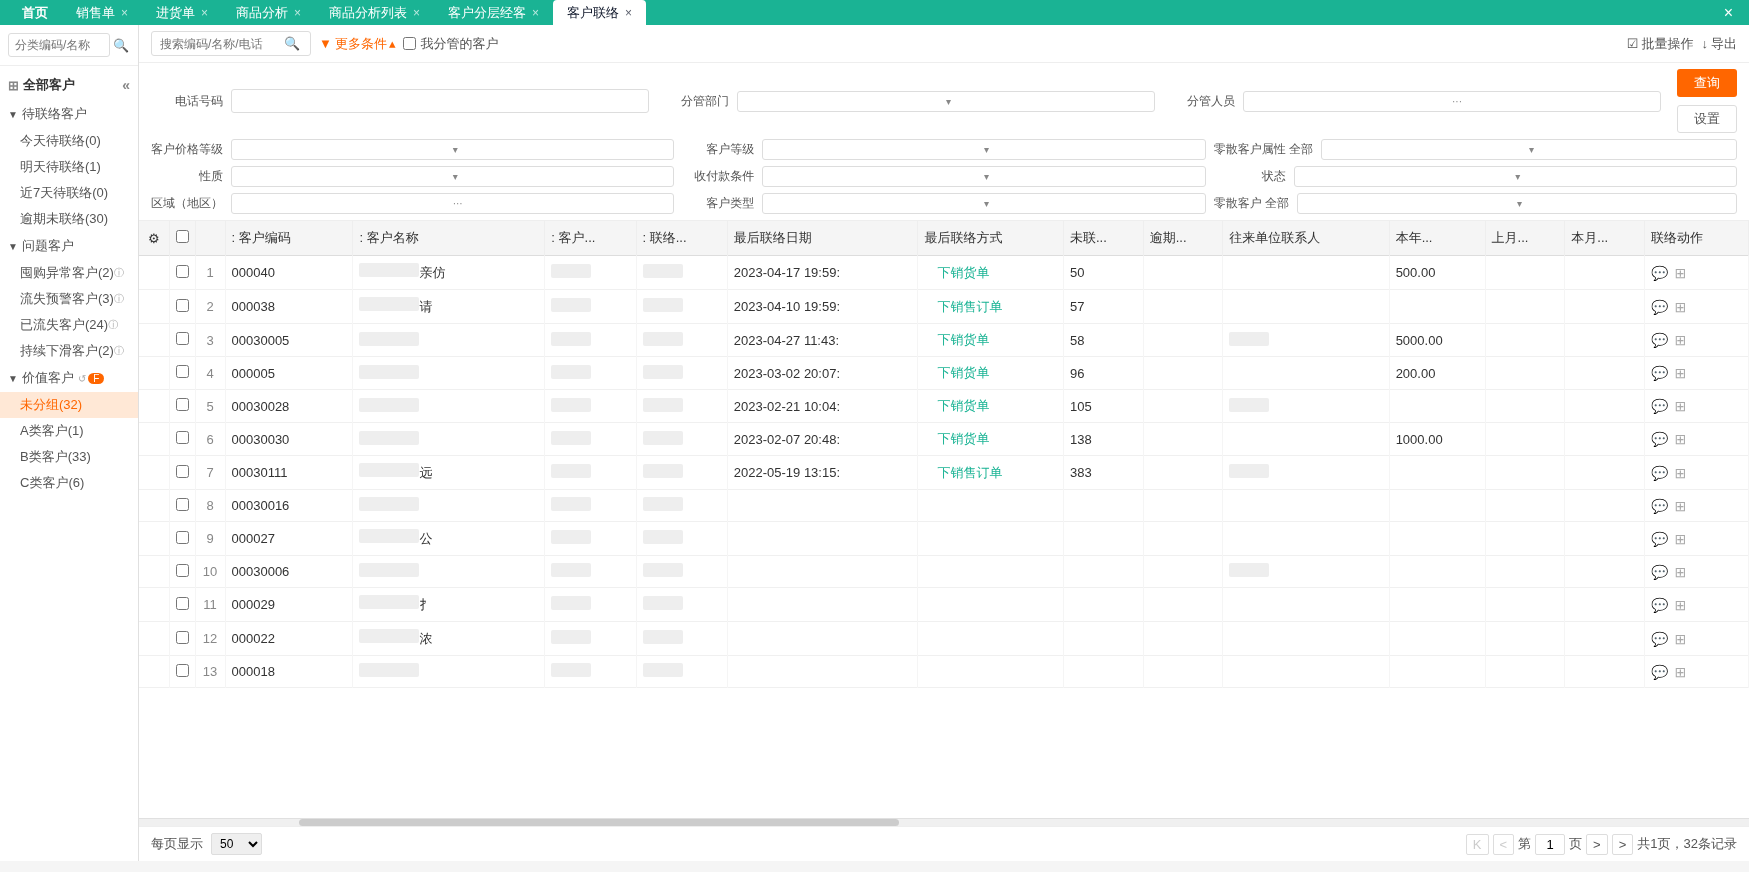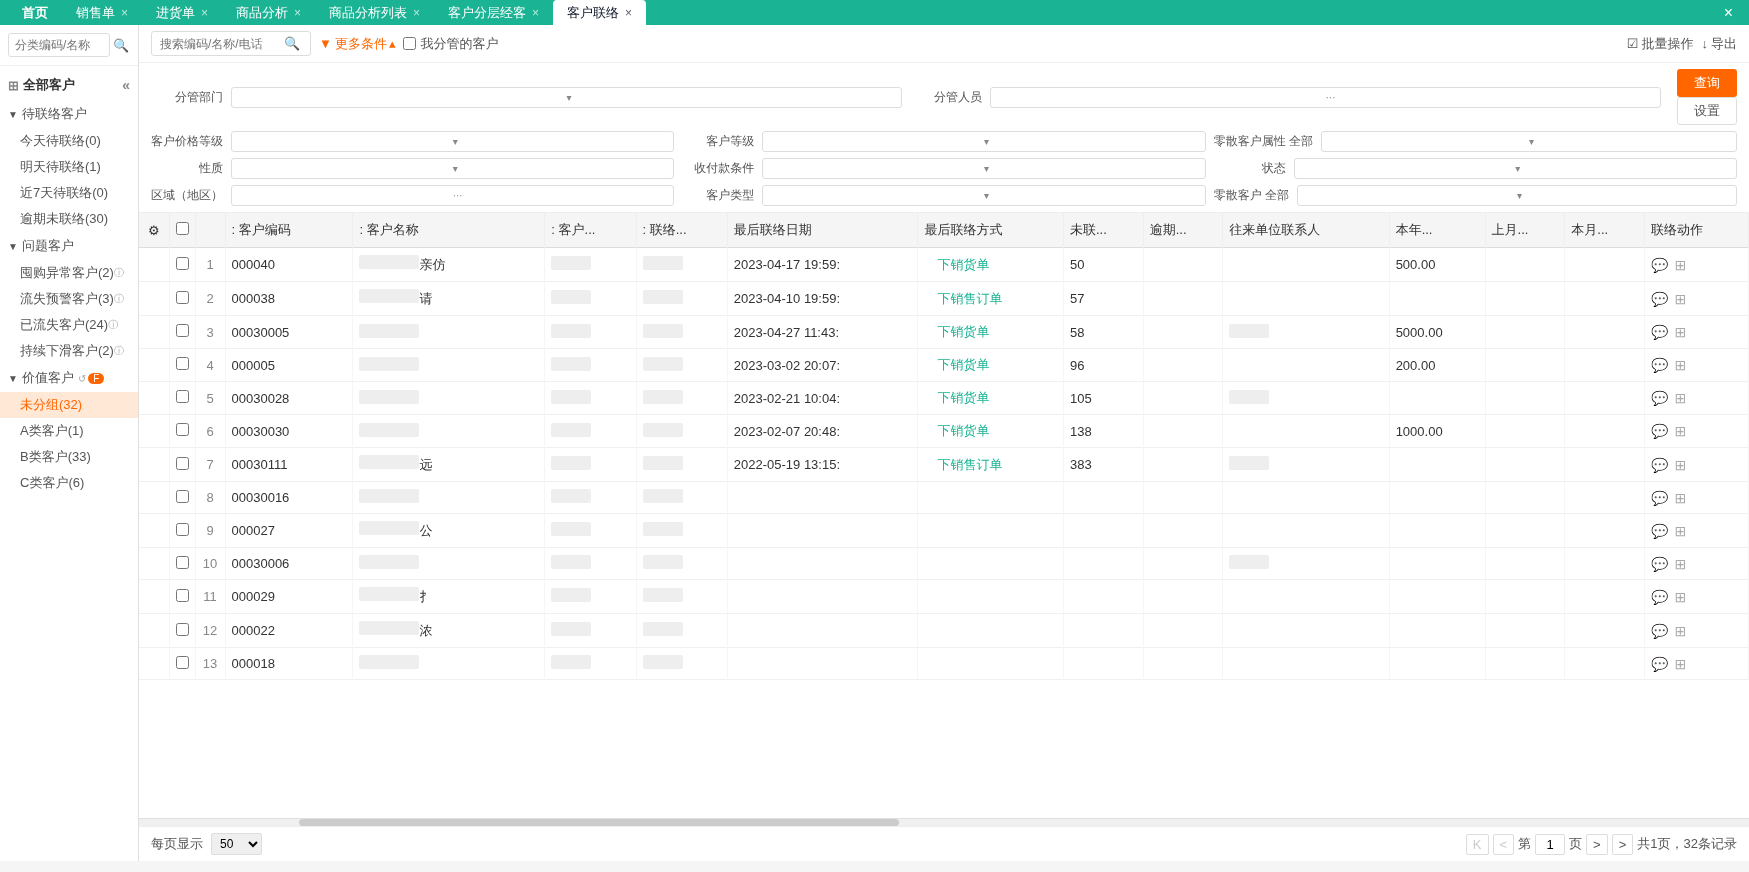--- a/index.html
+++ b/index.html
@@ -237,21 +237,21 @@
       background: #fff;
       cursor: pointer;
       min-width: 0;
     }
     .adv-select span { flex: 1; }
     .adv-select .chevron { color: #888; font-size: 10px; }
     .adv-select-full { color: #888; }
     .filter-actions {
       display: flex;
       flex-direction: column;
-      gap: 0;
+      gap: 8px;
       padding-left: 8px;
     }
     .btn-query {
       background: #f60;
       color: #fff;
       border: none;
       border-radius: 3px;
       padding: 5px 16px;
       cursor: pointer;
       font-size: 13px;
@@ -510,20 +510,24 @@
           <span>↓</span>
           <span>导出</span>
         </div>
       </div>
     </div>
 
     <div class="adv-filter">
 
       <div class="adv-filter-row">
         <div class="adv-field">
+          <span class="adv-label">电话号码</span>
+          <input class="adv-input" type="text" value="" style="">
+        </div>
+        <div class="adv-field">
           <span class="adv-label">分管部门</span>
           <div class="adv-select">
             <span class="adv-select-full"></span>
             <span class="chevron">▾</span>
           </div>
         </div>
         <div class="adv-field">
           <span class="adv-label">分管人员</span>
           <div class="adv-select">
             <span class="adv-select-full"></span>

